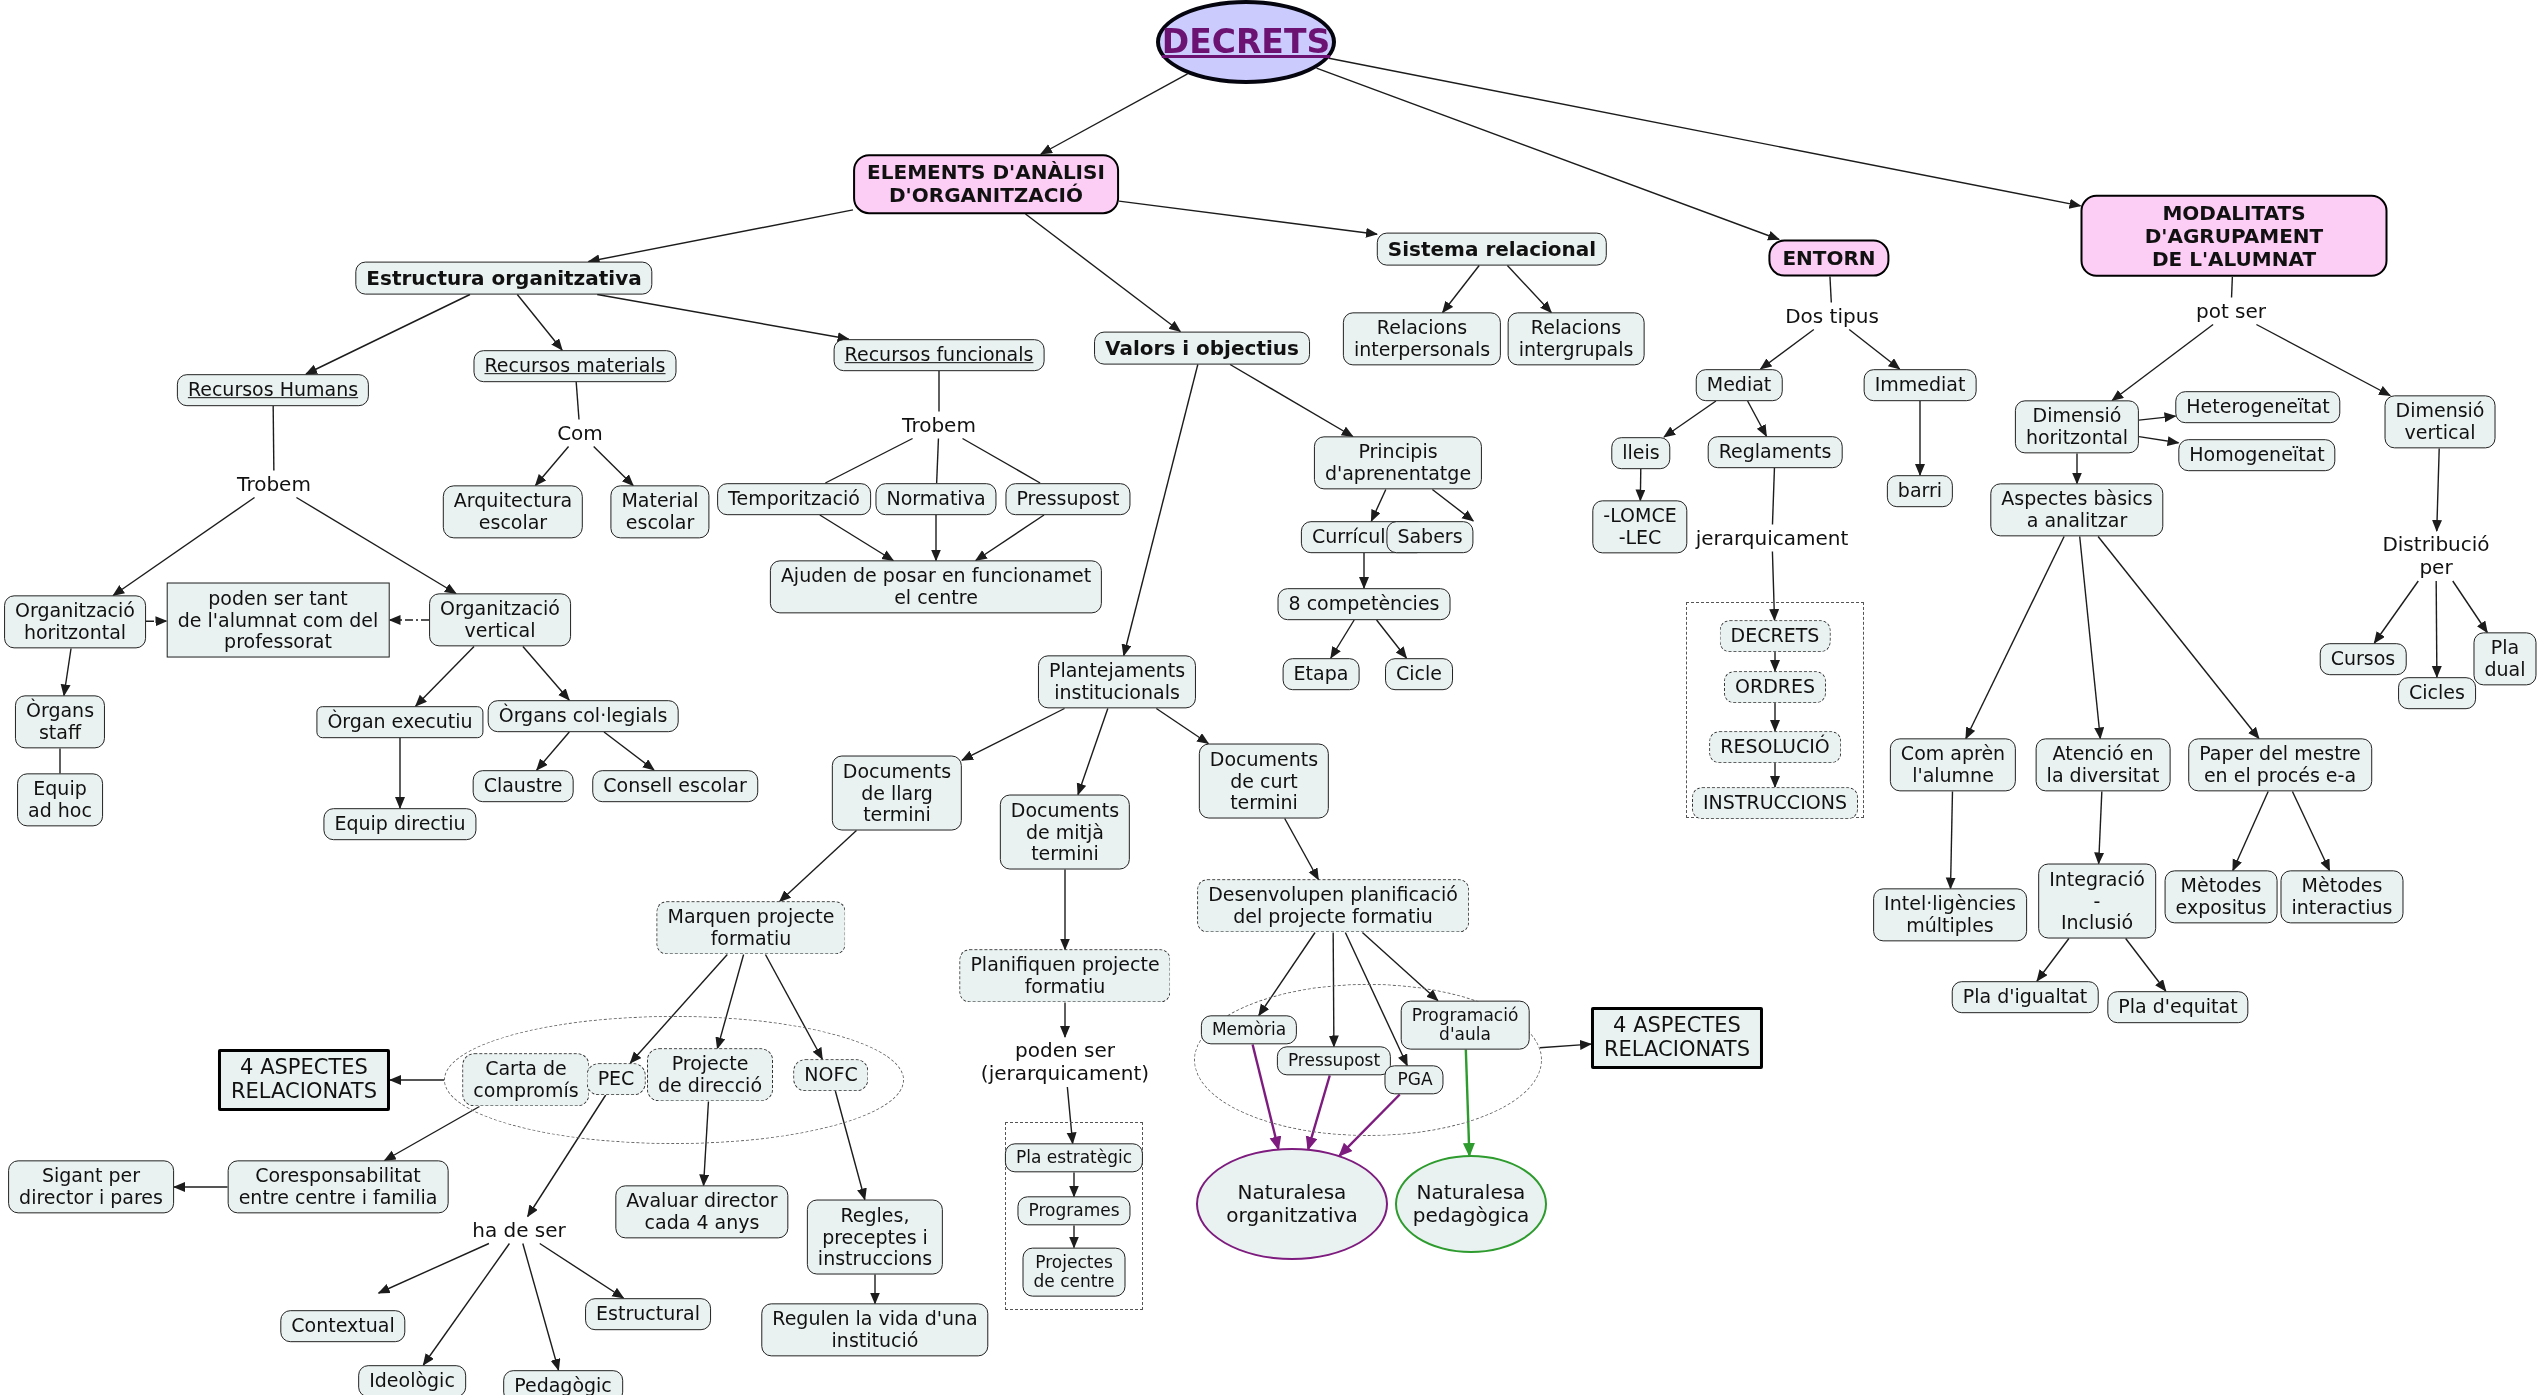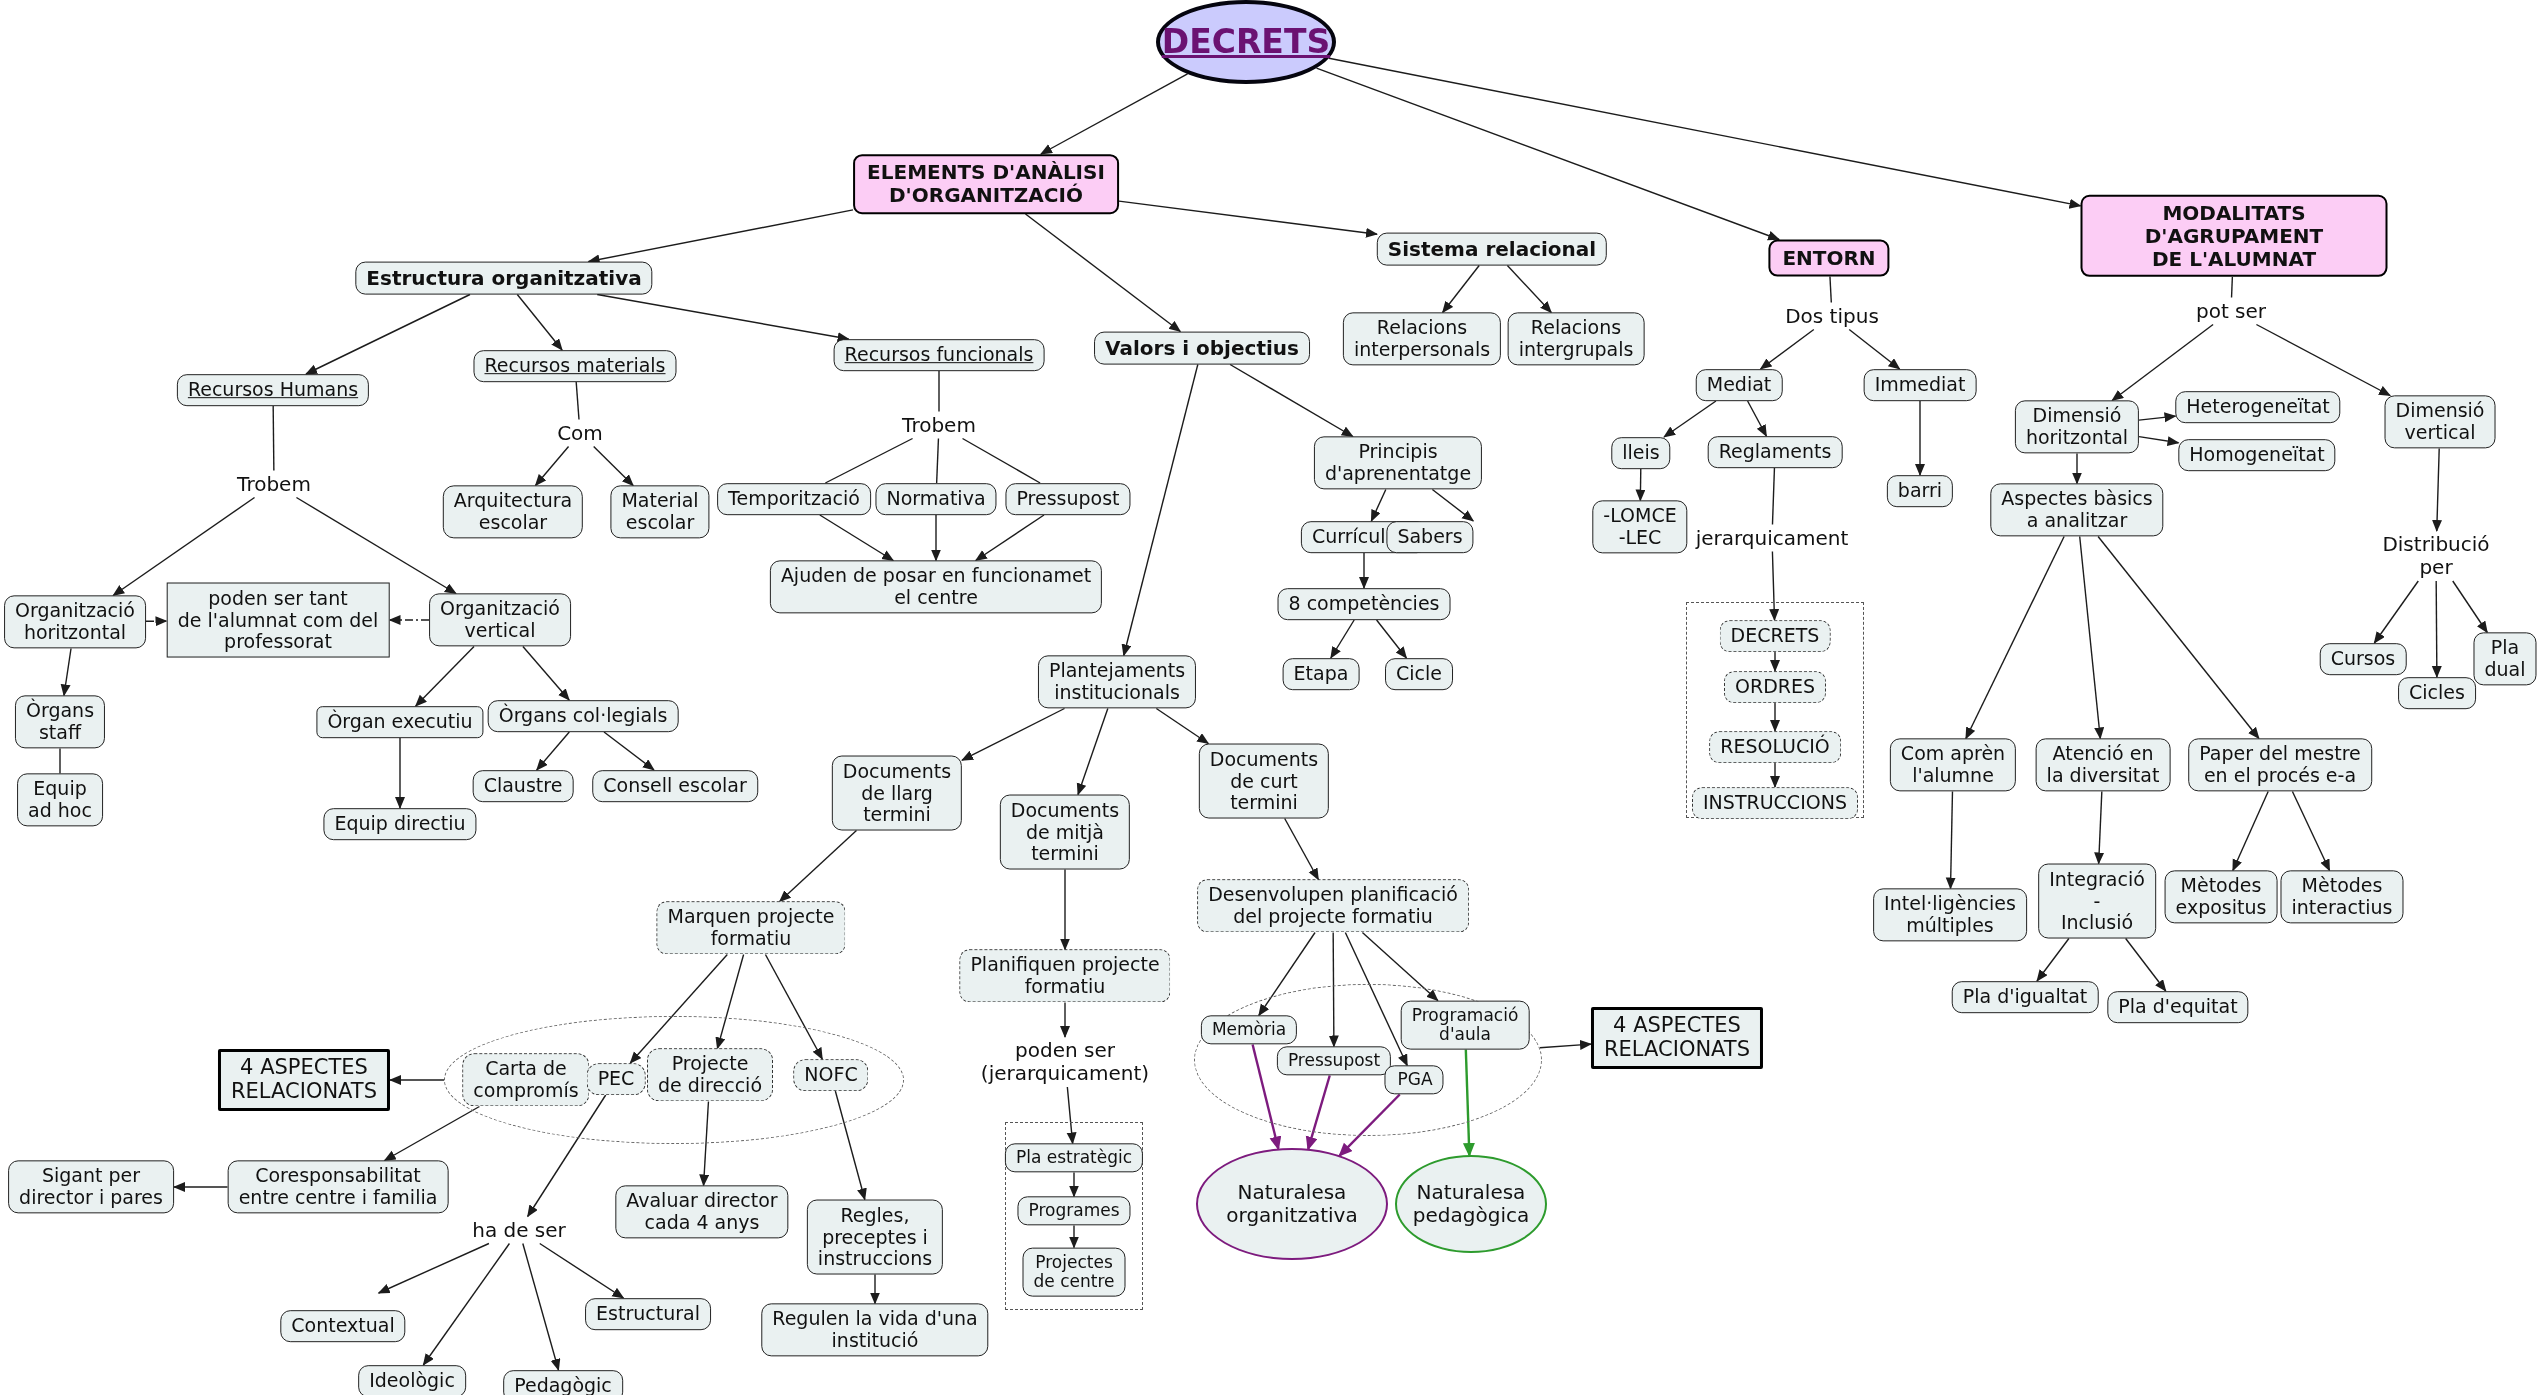--- a/index.html
+++ b/index.html
@@ -8,21 +8,21 @@
   #edges{position:absolute;left:0;top:0;z-index:0;}
   .node{position:absolute;transform:translate(-50%,-50%);text-align:center;white-space:pre-line;
         color:#111;font-size:19px;line-height:1.14;z-index:2;box-sizing:border-box;}
   .box,.box-bold,.box-under,.dashed,.dashdot{background:#eaf1f1;border:1.4px solid #222;
         border-radius:10px;padding:4px 10px;}
   .box-bold{font-weight:bold;font-size:20px;}
   .box-under{text-decoration:underline;}
   .rect{background:#eaf1f1;border:1.4px solid #222;border-radius:0;padding:4px 10px;}
   .dashed{border-style:dashed;border-color:#333;}
   .dashdot{border-style:dashed;border-color:#333;border-radius:12px;}
-  .pink{background:#fccdf5;border:2.6px solid #000;border-radius:9px;padding:5px 12px;
+  .pink{background:#fccdf5;border:2.6px solid #000;border-radius:16px;padding:5px 12px;
         font-weight:bold;font-size:20px;}
   .root{background:#cbcbfd;border:4.5px solid #05050f;border-radius:50%;
         display:flex;align-items:center;justify-content:center;
         font-weight:bold;font-size:33px;color:#6b1272;text-decoration:underline;z-index:2;}
   .thick{background:#eaf1f1;border:3px solid #000;border-radius:2px;padding:4px 10px;font-size:21px;}
   .label{background:none;border:none;padding:2px 4px;font-size:20px;}
   .container-rect{background:none;border:1.6px dashed #555;border-radius:0;z-index:1;}
   .container-ellipse{background:none;border:1.6px dashed #666;border-radius:50%;z-index:1;}
   .ellipse-purple{background:#eaf1f1;border:2.6px solid #7d1b7e;border-radius:50%;
         display:flex;align-items:center;justify-content:center;font-size:20px;}

